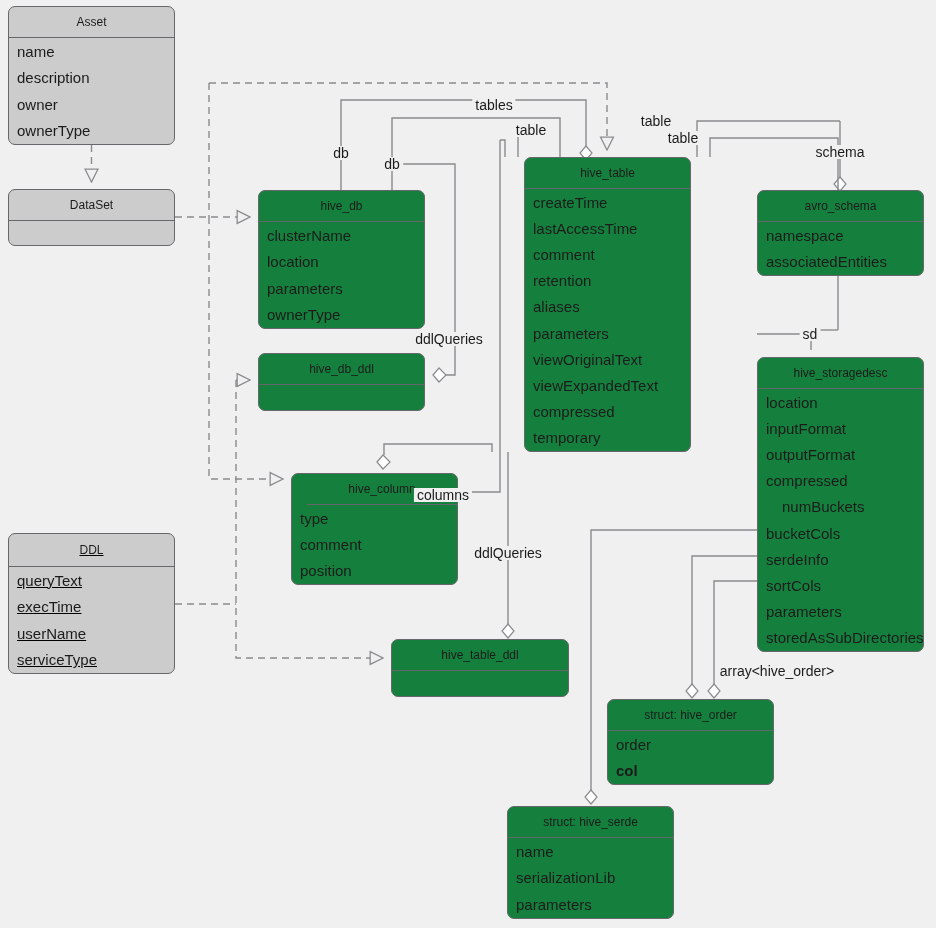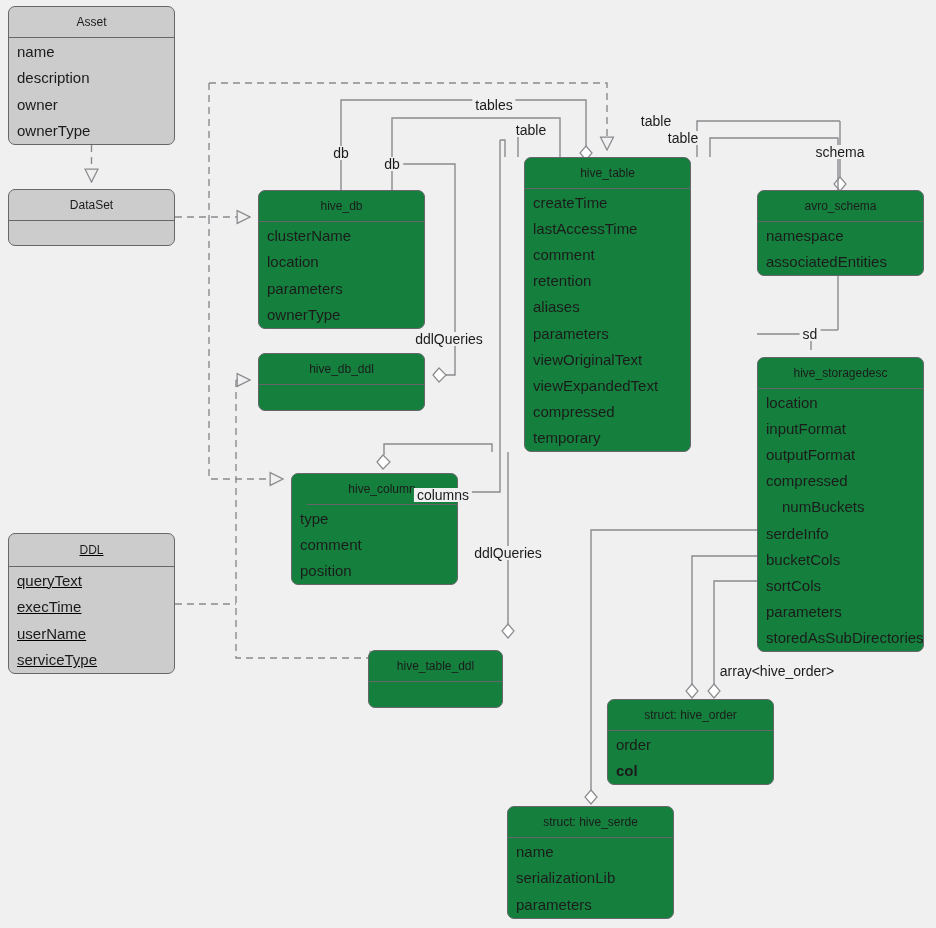--- a/index.html
+++ b/index.html
@@ -173,21 +173,21 @@
         <ul class="uml-attrs"></ul>
       </div>
       <div class="uml-class" style="left: 291px; top: 473px; width: 167px; height: 112px;">
         <div class="uml-title" style="height: 31px; margin-left: 15px;">hive_column</div>
         <ul class="uml-attrs">
           <li style="height: 26.3333px;">type</li>
           <li style="height: 26.3333px;">comment</li>
           <li style="height: 26.3333px;">position</li>
         </ul>
       </div>
-      <div class="uml-class" style="left: 368px; top: 639px; width: 135px; height: 58px; margin-top: 11px;">
+      <div class="uml-class" style="left: 391px; top: 639px; width: 178px; height: 58px;">
         <div class="uml-title" style="height: 31px;">hive_table_ddl</div>
         <ul class="uml-attrs"></ul>
       </div>
       <div class="uml-class" style="left: 524px; top: 157px; width: 167px; height: 295px;">
         <div class="uml-title" style="height: 31px;">hive_table</div>
         <ul class="uml-attrs">
           <li style="height: 26.2px;">createTime</li>
           <li style="height: 26.2px;">lastAccessTime</li>
           <li style="height: 26.2px;">comment</li>
           <li style="height: 26.2px;">retention</li>
@@ -207,22 +207,22 @@
         </ul>
       </div>
       <div class="uml-class" style="left: 757px; top: 357px; width: 167px; height: 295px;">
         <div class="uml-title" style="height: 31px;">hive_storagedesc</div>
         <ul class="uml-attrs">
           <li style="height: 26.2px;">location</li>
           <li style="height: 26.2px;">inputFormat</li>
           <li style="height: 26.2px;">outputFormat</li>
           <li style="height: 26.2px;">compressed</li>
           <li style="height: 26.2px; padding-left: 24px;">numBuckets</li>
+          <li style="height: 26.2px;">bucketCols</li>
           <li style="height: 26.2px;">serdeInfo</li>
-          <li style="height: 26.2px;">bucketCols</li>
           <li style="height: 26.2px;">sortCols</li>
           <li style="height: 26.2px;">parameters</li>
           <li style="height: 26.2px;">storedAsSubDirectories</li>
         </ul>
       </div>
       <div class="uml-class" style="left: 607px; top: 699px; width: 167px; height: 86px;">
         <div class="uml-title" style="height: 31px;">struct: hive_order</div>
         <ul class="uml-attrs">
           <li style="height: 26.5px;">order</li>
           <li style="height: 26.5px; font-weight: bold;">col</li>

